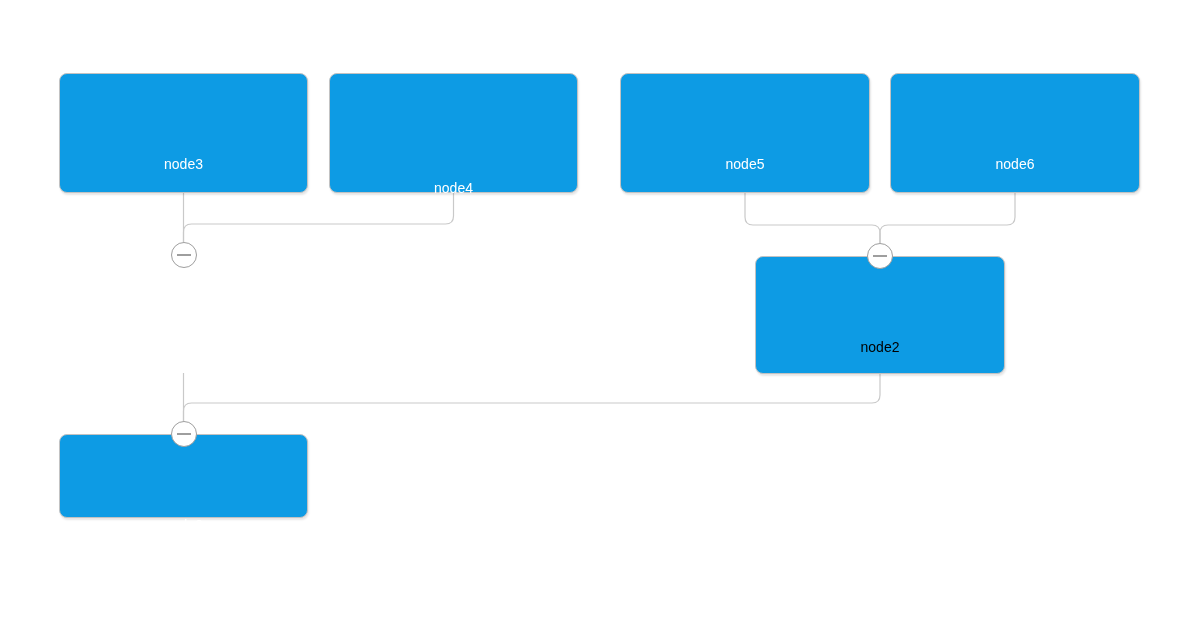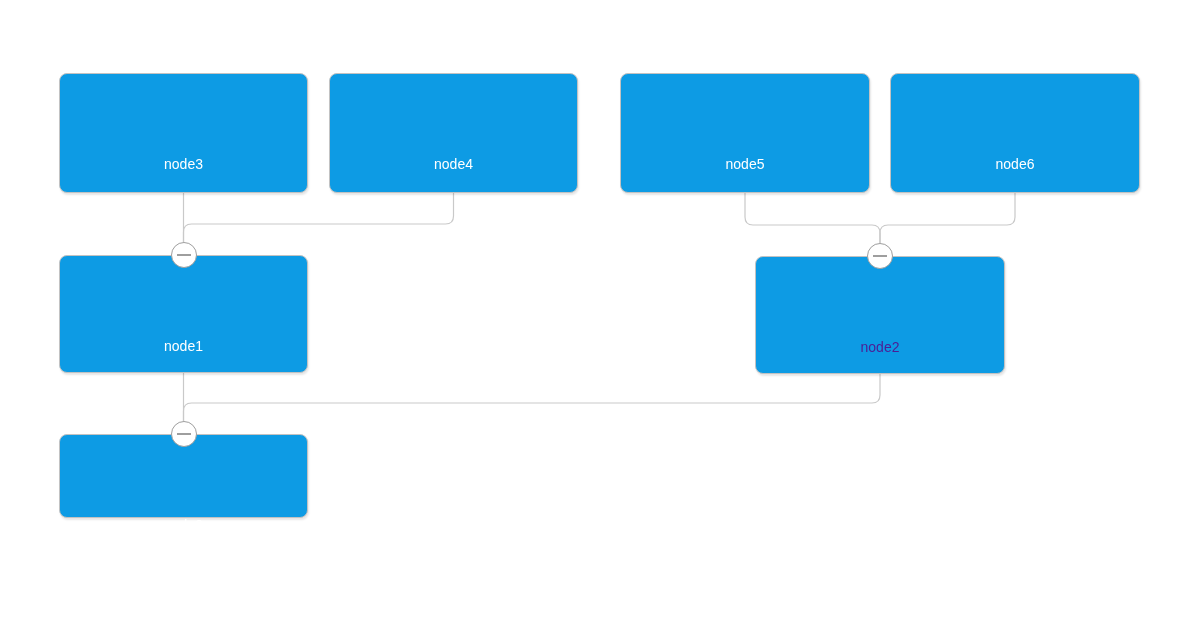--- a/index.html
+++ b/index.html
@@ -73,33 +73,30 @@
       <path d="M 453.5 193 L 453.5 216 Q 453.5 224 445.5 224 L 191.5 224 Q 183.5 224 183.5 232 L 183.5 242" fill="none" stroke="#c9c9c9" stroke-width="1.2"></path>
       <path d="M 745 193 L 745 217 Q 745 225 753 225 L 872 225 Q 880 225 880 233 L 880 243" fill="none" stroke="#c9c9c9" stroke-width="1.2"></path>
       <path d="M 1015 193 L 1015 217 Q 1015 225 1007 225 L 888 225 Q 880 225 880 233 L 880 243" fill="none" stroke="#c9c9c9" stroke-width="1.2"></path>
       <path d="M 183.5 373 L 183.5 421" fill="none" stroke="#c9c9c9" stroke-width="1.2"></path>
       <path d="M 880 374 L 880 395 Q 880 403 872 403 L 191.5 403 Q 183.5 403 183.5 411 L 183.5 421" fill="none" stroke="#c9c9c9" stroke-width="1.2"></path>
     </svg>
 <div class="node" style="left: 59px; top: 73px; width: 249px; height: 120px; background: rgb(13, 155, 228); border-color: rgb(194, 194, 194);">
       <span class="node-label" style="color: rgb(255, 255, 255);">node3</span>
     </div>
     <div class="node" style="left: 329px; top: 73px; width: 249px; height: 120px; background: rgb(13, 155, 228); border-color: rgb(194, 194, 194);">
-      <span class="node-label" style="color: rgb(255, 255, 255);">node4</span>
+      <span class="node-label" style="color: rgb(255, 255, 255); margin-top: 24px;">node4</span>
     </div>
     <div class="node" style="left: 620px; top: 73px; width: 250px; height: 120px; background: rgb(13, 155, 228); border-color: rgb(194, 194, 194);">
       <span class="node-label" style="color: rgb(255, 255, 255);">node5</span>
     </div>
     <div class="node" style="left: 890px; top: 73px; width: 250px; height: 120px; background: rgb(13, 155, 228); border-color: rgb(194, 194, 194);">
       <span class="node-label" style="color: rgb(255, 255, 255);">node6</span>
     </div>
-    <div class="node" style="left: 59px; top: 255px; width: 249px; height: 118px; background: rgb(13, 155, 228); border-color: rgb(194, 194, 194);">
-      <span class="node-label" style="color: rgb(255, 255, 255);">node1</span>
-    </div>
     <div class="node" style="left: 755px; top: 256px; width: 250px; height: 118px; background: rgb(13, 155, 228); border-color: rgb(194, 194, 194);">
-      <span class="node-label" style="color: #4c1d95;">node2</span>
+      <span class="node-label" style="color: #000000;">node2</span>
     </div>
     <div class="node" style="left: 59px; top: 434px; width: 249px; height: 84px; background: rgb(13, 155, 228); border-color: rgb(194, 194, 194);">
       <span class="node-label" style="color: rgb(255, 255, 255);">node0</span>
     </div>
     <div class="collapse-btn" style="left: 170.5px; top: 242px; background: rgb(255, 255, 255); border-color: rgb(158, 158, 158);">
       <span class="minus" style="background: rgb(158, 158, 158);"></span>
     </div>
     <div class="collapse-btn" style="left: 867px; top: 243px; background: rgb(255, 255, 255); border-color: rgb(158, 158, 158);">
       <span class="minus" style="background: rgb(158, 158, 158);"></span>
     </div>

